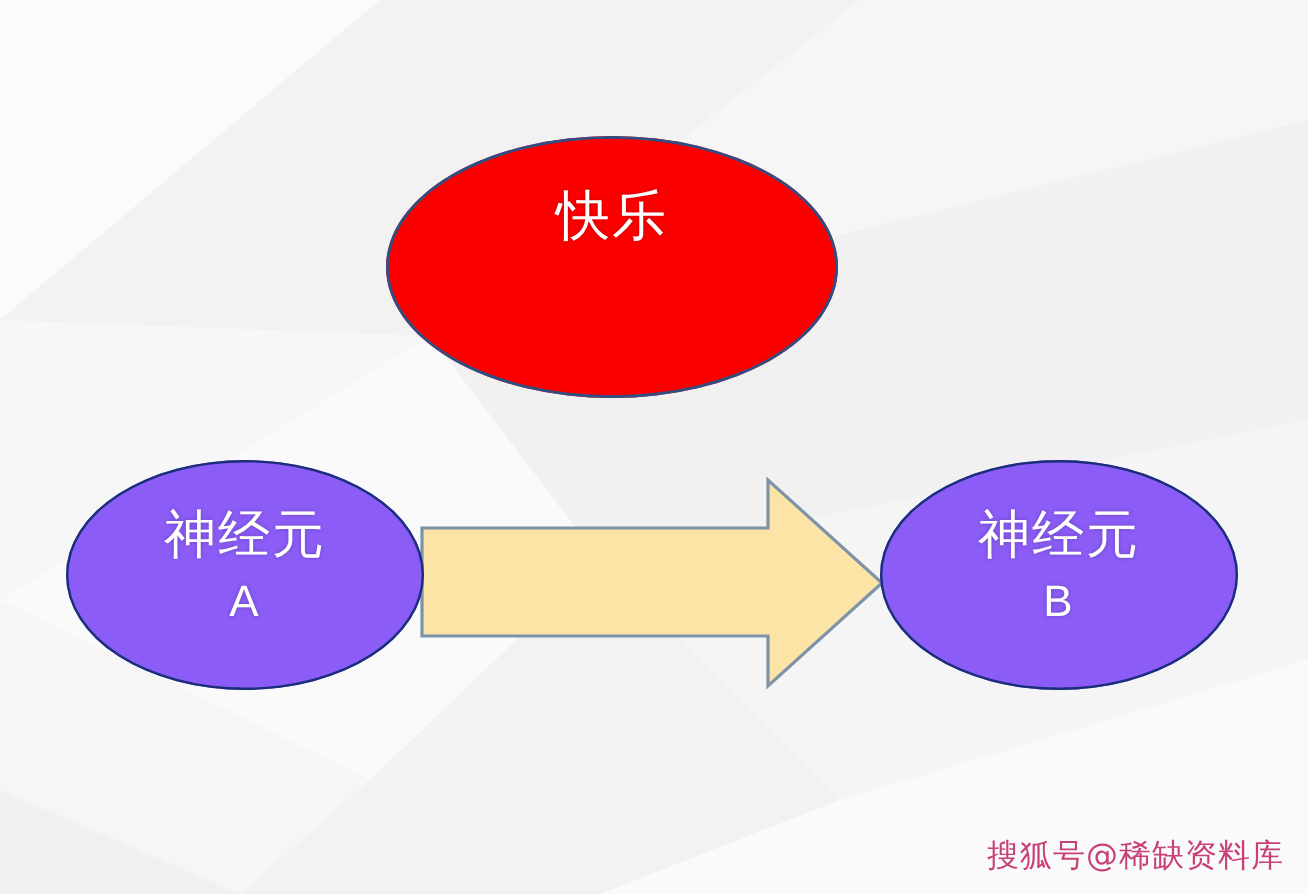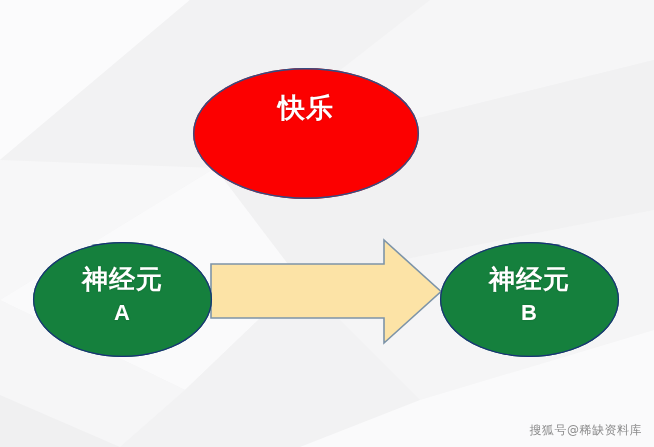--- a/index.html
+++ b/index.html
@@ -30,21 +30,21 @@
     left: 0; top: 0;
     width: 654px;
     height: 447px;
   }
   .shape-label {
     position: absolute;
     color: #ffffff;
     text-align: center;
     width: 100%;
     left: 0;
-    font-weight: 700;
+    font-weight: 400;
     letter-spacing: 1px;
     text-shadow: 0 0 2px rgba(0,0,0,0.22);
     pointer-events: none;
     white-space: nowrap;
   }
   
   #ellipse-happy {
     position: absolute;
     left: 193px;
     top: 68px;
@@ -58,25 +58,25 @@
     top: 22px;
     font-size: 27px;
   }
   #ellipse-happy .line2 {
     top: 74px;
     font-size: 27px;
   }
   
   .ellipse-neuron {
     position: absolute;
-    top: 242px;
+    top: 230px;
     width: 179px;
     height: 115px;
     border-radius: 50%;
-    background: #15803d;
+    background: #8b5cf6;
     box-shadow: inset 0 0 0 1.2px #1a2f7a;
   }
   #ellipse-neuron-a { left: 33px; }
   #ellipse-neuron-b { left: 440px; }
   .ellipse-neuron .line1 {
     top: 20px;
     font-size: 26px;
   }
   .ellipse-neuron .line2 {
     top: 58px;
@@ -88,22 +88,22 @@
     left: 205px;
     top: 234px;
     width: 240px;
     height: 115px;
   }
   
   #watermark {
     position: absolute;
     right: 12px;
     bottom: 8px;
-    font-size: 12px;
-    color: #737373;
+    font-size: 16px;
+    color: #be185d;
     opacity: 0.82;
     letter-spacing: 0.5px;
     font-family: "DejaVu Sans", "Liberation Sans", sans-serif;
     white-space: nowrap;
     margin-top: 19px;
   }
 </style>
 </head>
 <body>
 

